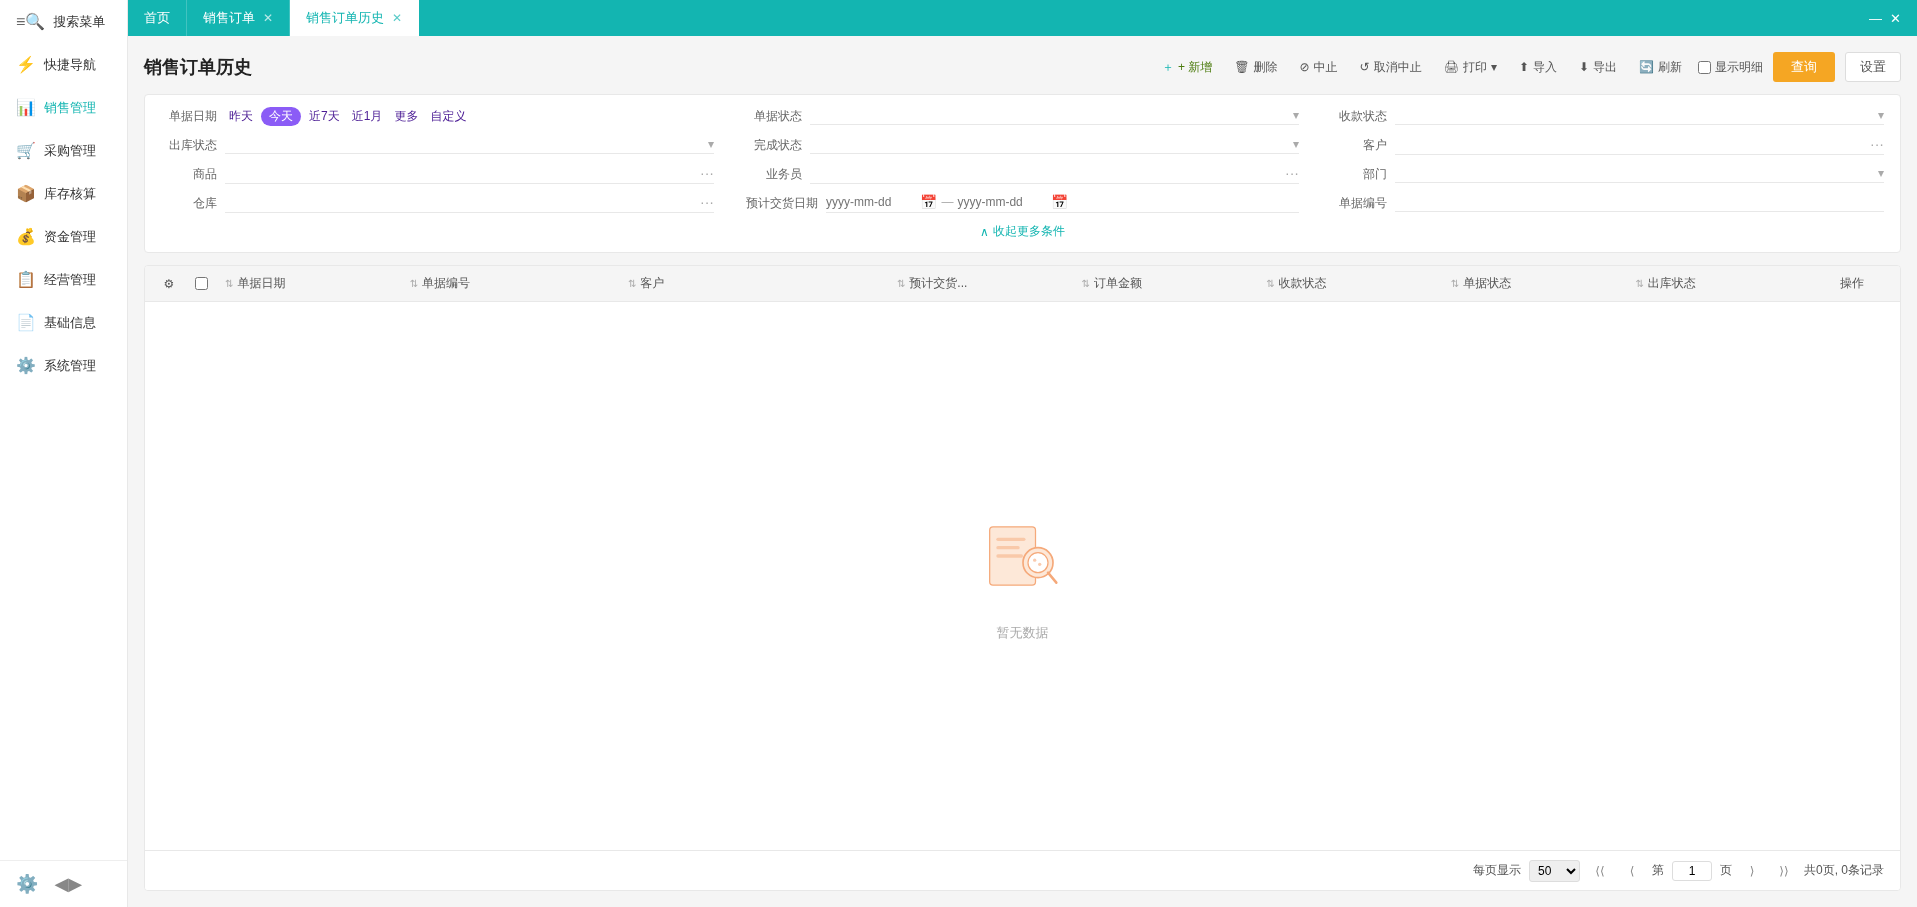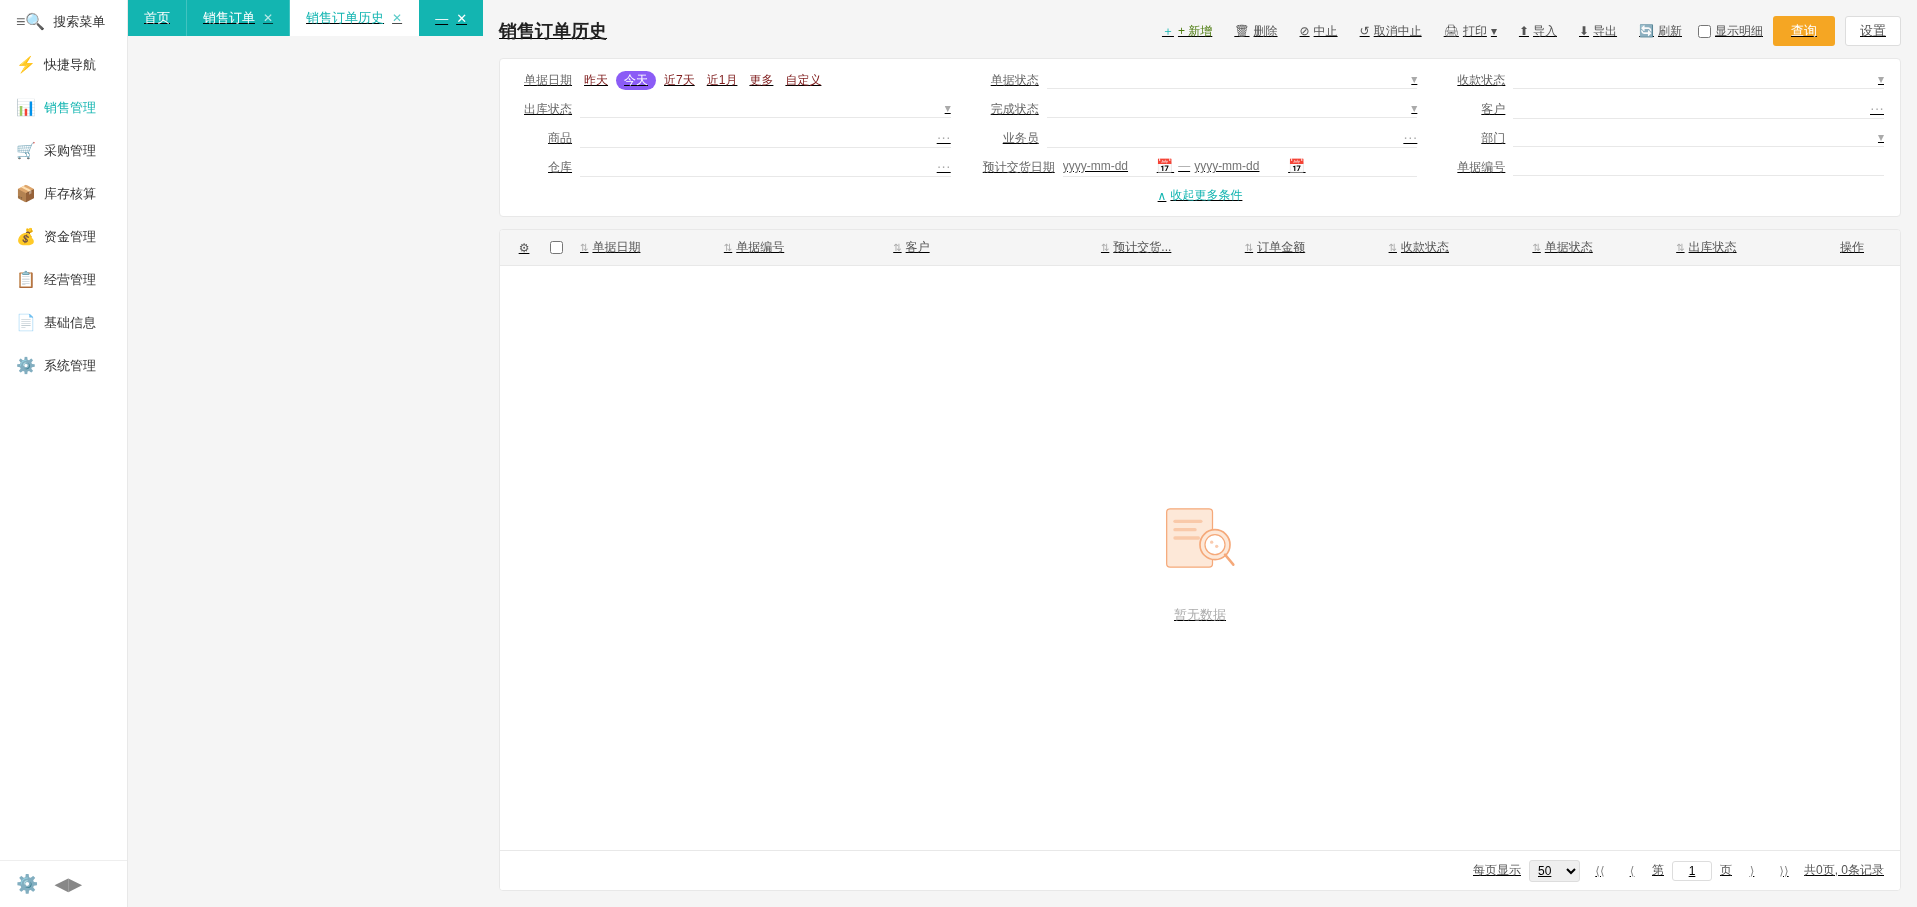--- a/index.html
+++ b/index.html
@@ -32,23 +32,22 @@
       padding: 12px 16px;
       gap: 16px;
       border-top: 1px solid #eee;
     }
     .sidebar-bottom .icon { font-size: 18px; color: #888; cursor: pointer; }
 
     
     .main {
       flex: 1;
       display: flex;
-      flex-direction: row;
+      flex-direction: column;
       overflow: hidden;
-      text-decoration: underline;
     }
 
     
     .topbar {
       height: 36px;
       background: #13b5b1;
       display: flex;
       align-items: center;
       padding: 0 0 0 0;
       gap: 0;
@@ -193,21 +192,21 @@
     .filter-control .dots { color: #aaa; font-size: 14px; margin-left: auto; cursor: pointer; }
     .filter-control .calendar { color: #aaa; font-size: 14px; cursor: pointer; }
     .date-quick {
       display: flex;
       align-items: center;
       gap: 4px;
       font-size: 12px;
     }
     .date-quick span {
       cursor: pointer;
-      color: #7f1d1d;
+      color: #4c1d95;
       padding: 1px 4px;
       border-radius: 2px;
     }
     .date-quick span.active {
       background: #8b5cf6;
       color: #fff;
       border-radius: 10px;
       padding: 1px 8px;
     }
     .date-range {

